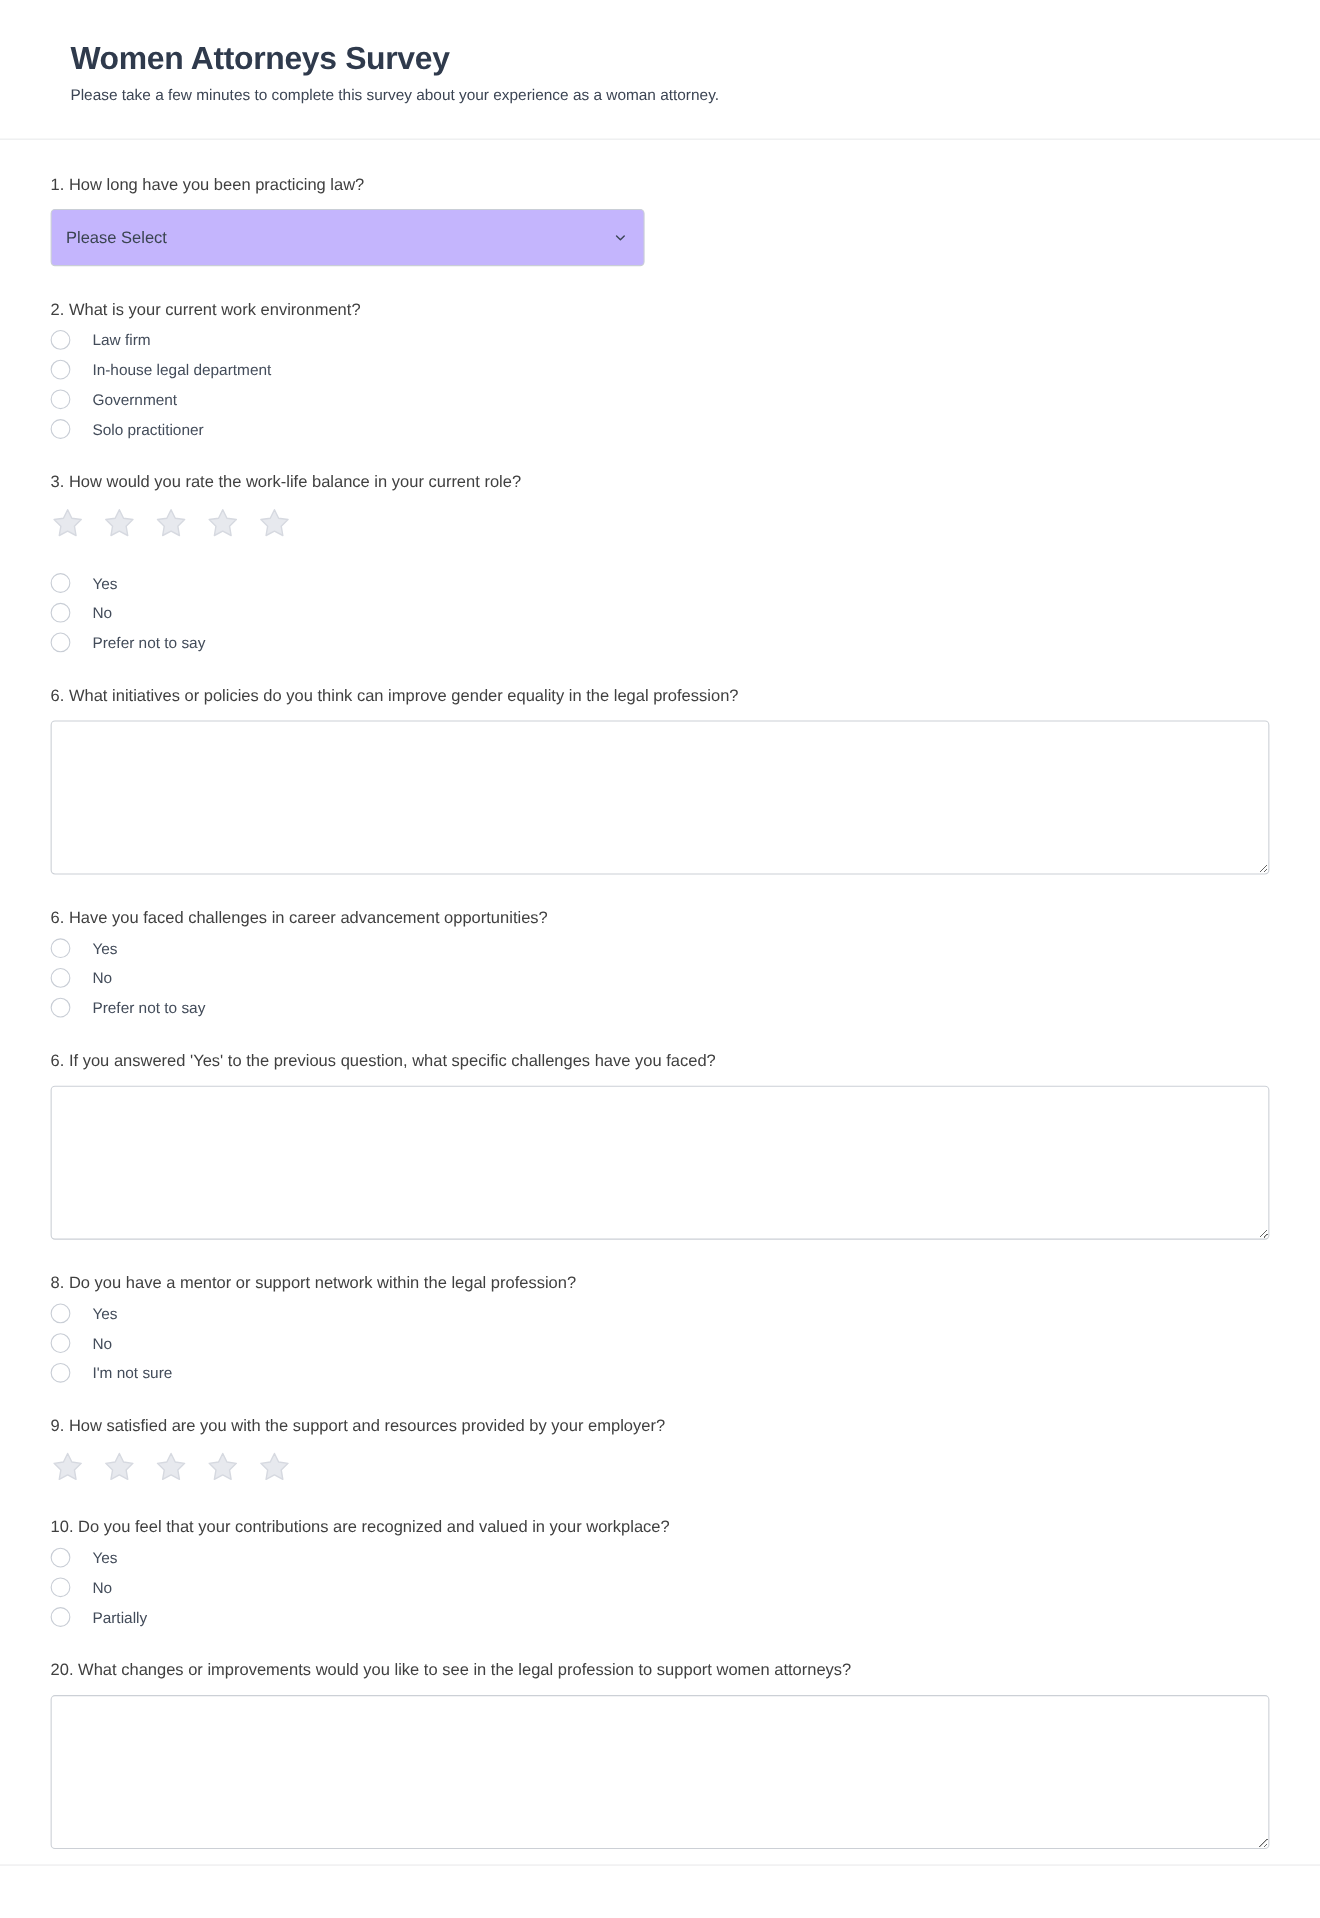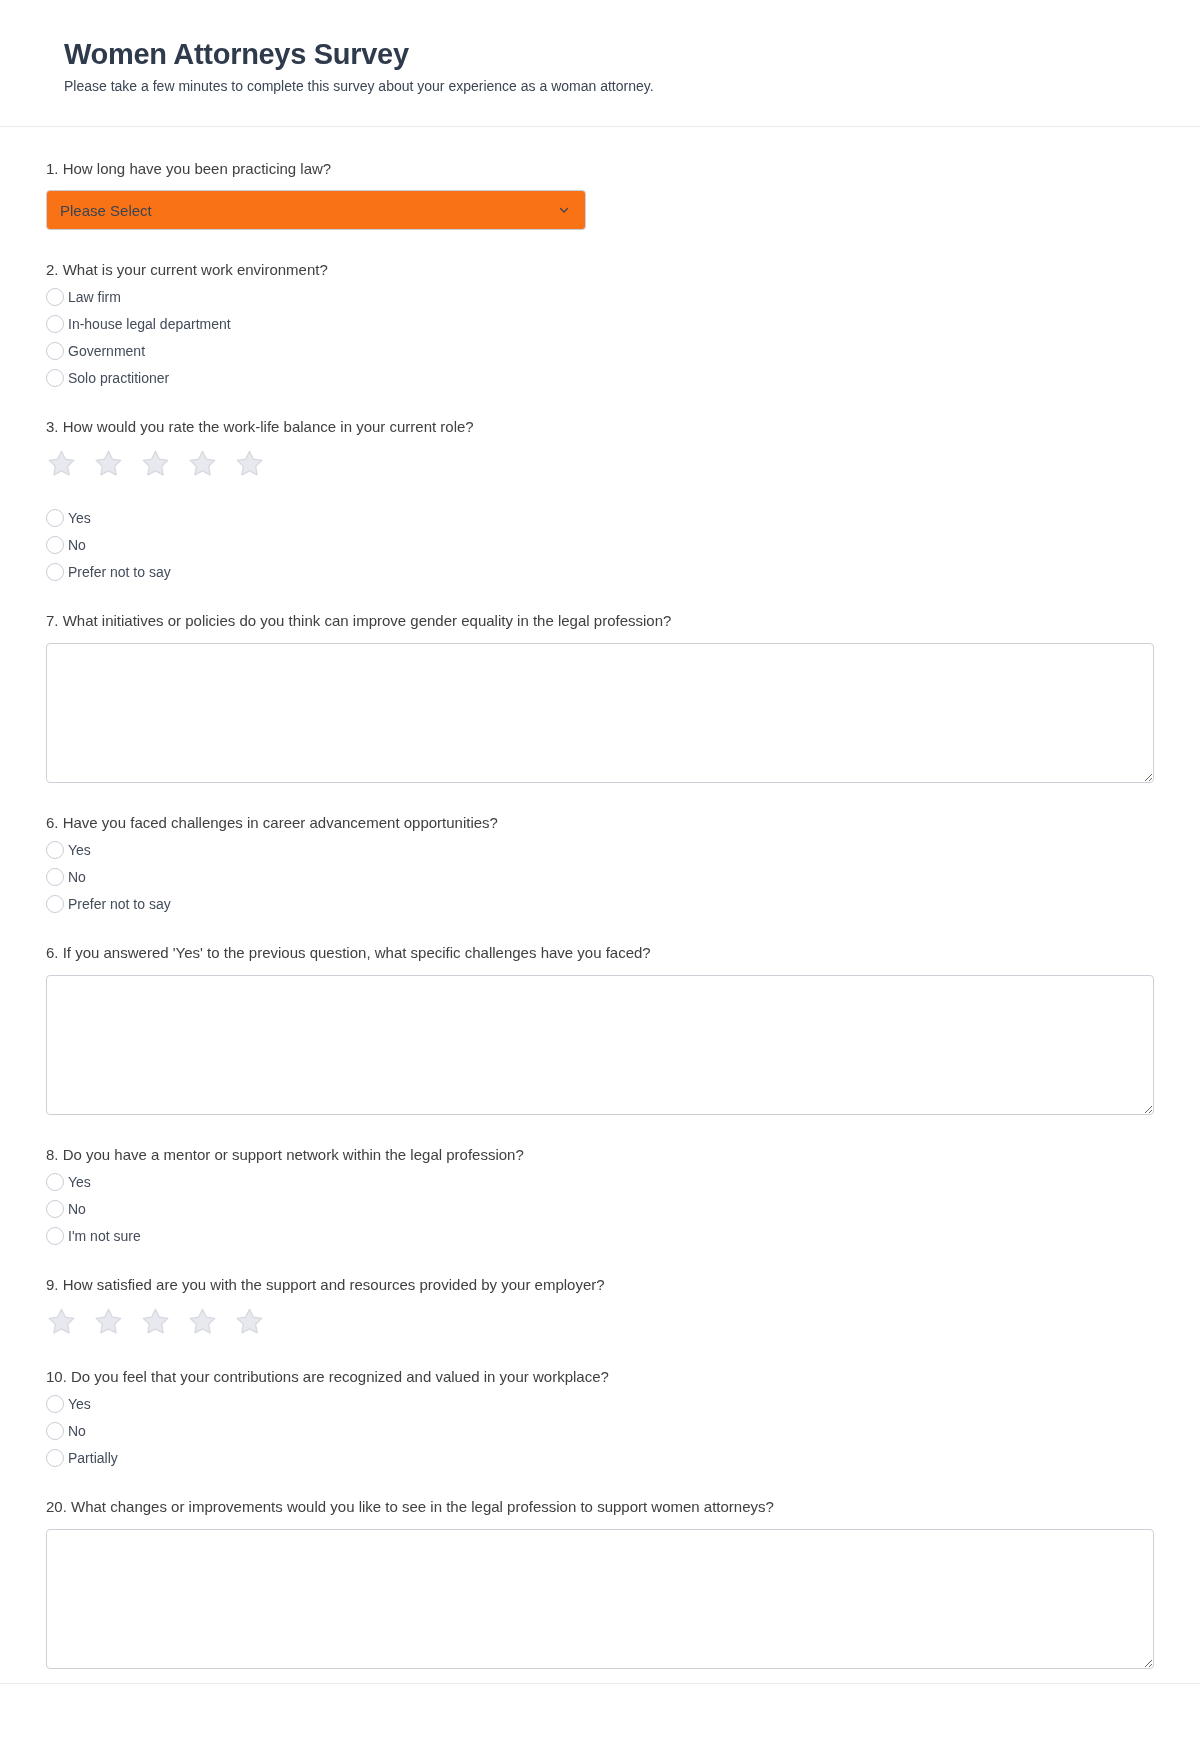--- a/index.html
+++ b/index.html
@@ -34,24 +34,24 @@
   .q-block { margin-top: 30px; }
   .q-label {
     font-size: 15px;
     color: #404040;
     line-height: 19px;
   }
   
   .select-box {
     margin-top: 12px;
     width: 540px;
-    height: 40px;
+    height: 52px;
     border: 1px solid #c9ced6;
     border-radius: 4px;
-    background: #f97316;
+    background: #c4b5fd;
     display: flex;
     align-items: center;
     justify-content: space-between;
     padding: 0 14px 0 13px;
     cursor: pointer;
   }
   .select-value { font-size: 15px; color: #3a4451; }
   .chevron { display:flex; align-items:center; }
   
   .radio-group { margin-top: 7px; }
@@ -64,21 +64,21 @@
   .radio-circle {
     width: 18px;
     height: 18px;
     border-radius: 50%;
     border: 1px solid #c8cdd5;
     background: #ffffff;
     flex: 0 0 18px;
     cursor: pointer;
   }
   .radio-label {
-    margin-left: 4px;
+    margin-left: 20px;
     font-size: 14px;
     color: #434c5a;
     cursor: pointer;
   }
   
   .star-row { margin-top: 12px; display: flex; }
   .star-wrap { width: 31px; height: 31px; margin-right: 16px; cursor: pointer; }
   .star-wrap svg { display: block; }
   
   .answer-textarea {
@@ -182,21 +182,21 @@
             <span class="radio-circle"></span>
             <span class="radio-label">No</span>
           </div>
           <div class="radio-row">
             <span class="radio-circle"></span>
             <span class="radio-label">Prefer not to say</span>
           </div>
         </div>
       </div>
       <div class="q-block">
-        <div class="q-label">7. What initiatives or policies do you think can improve gender equality in the legal profession?</div>
+        <div class="q-label">6. What initiatives or policies do you think can improve gender equality in the legal profession?</div>
         <textarea class="answer-textarea" style=""></textarea>
       </div>
       <div class="q-block">
         <div class="q-label">6. Have you faced challenges in career advancement opportunities?</div>
         <div class="radio-group">
           <div class="radio-row">
             <span class="radio-circle"></span>
             <span class="radio-label">Yes</span>
           </div>
           <div class="radio-row">

